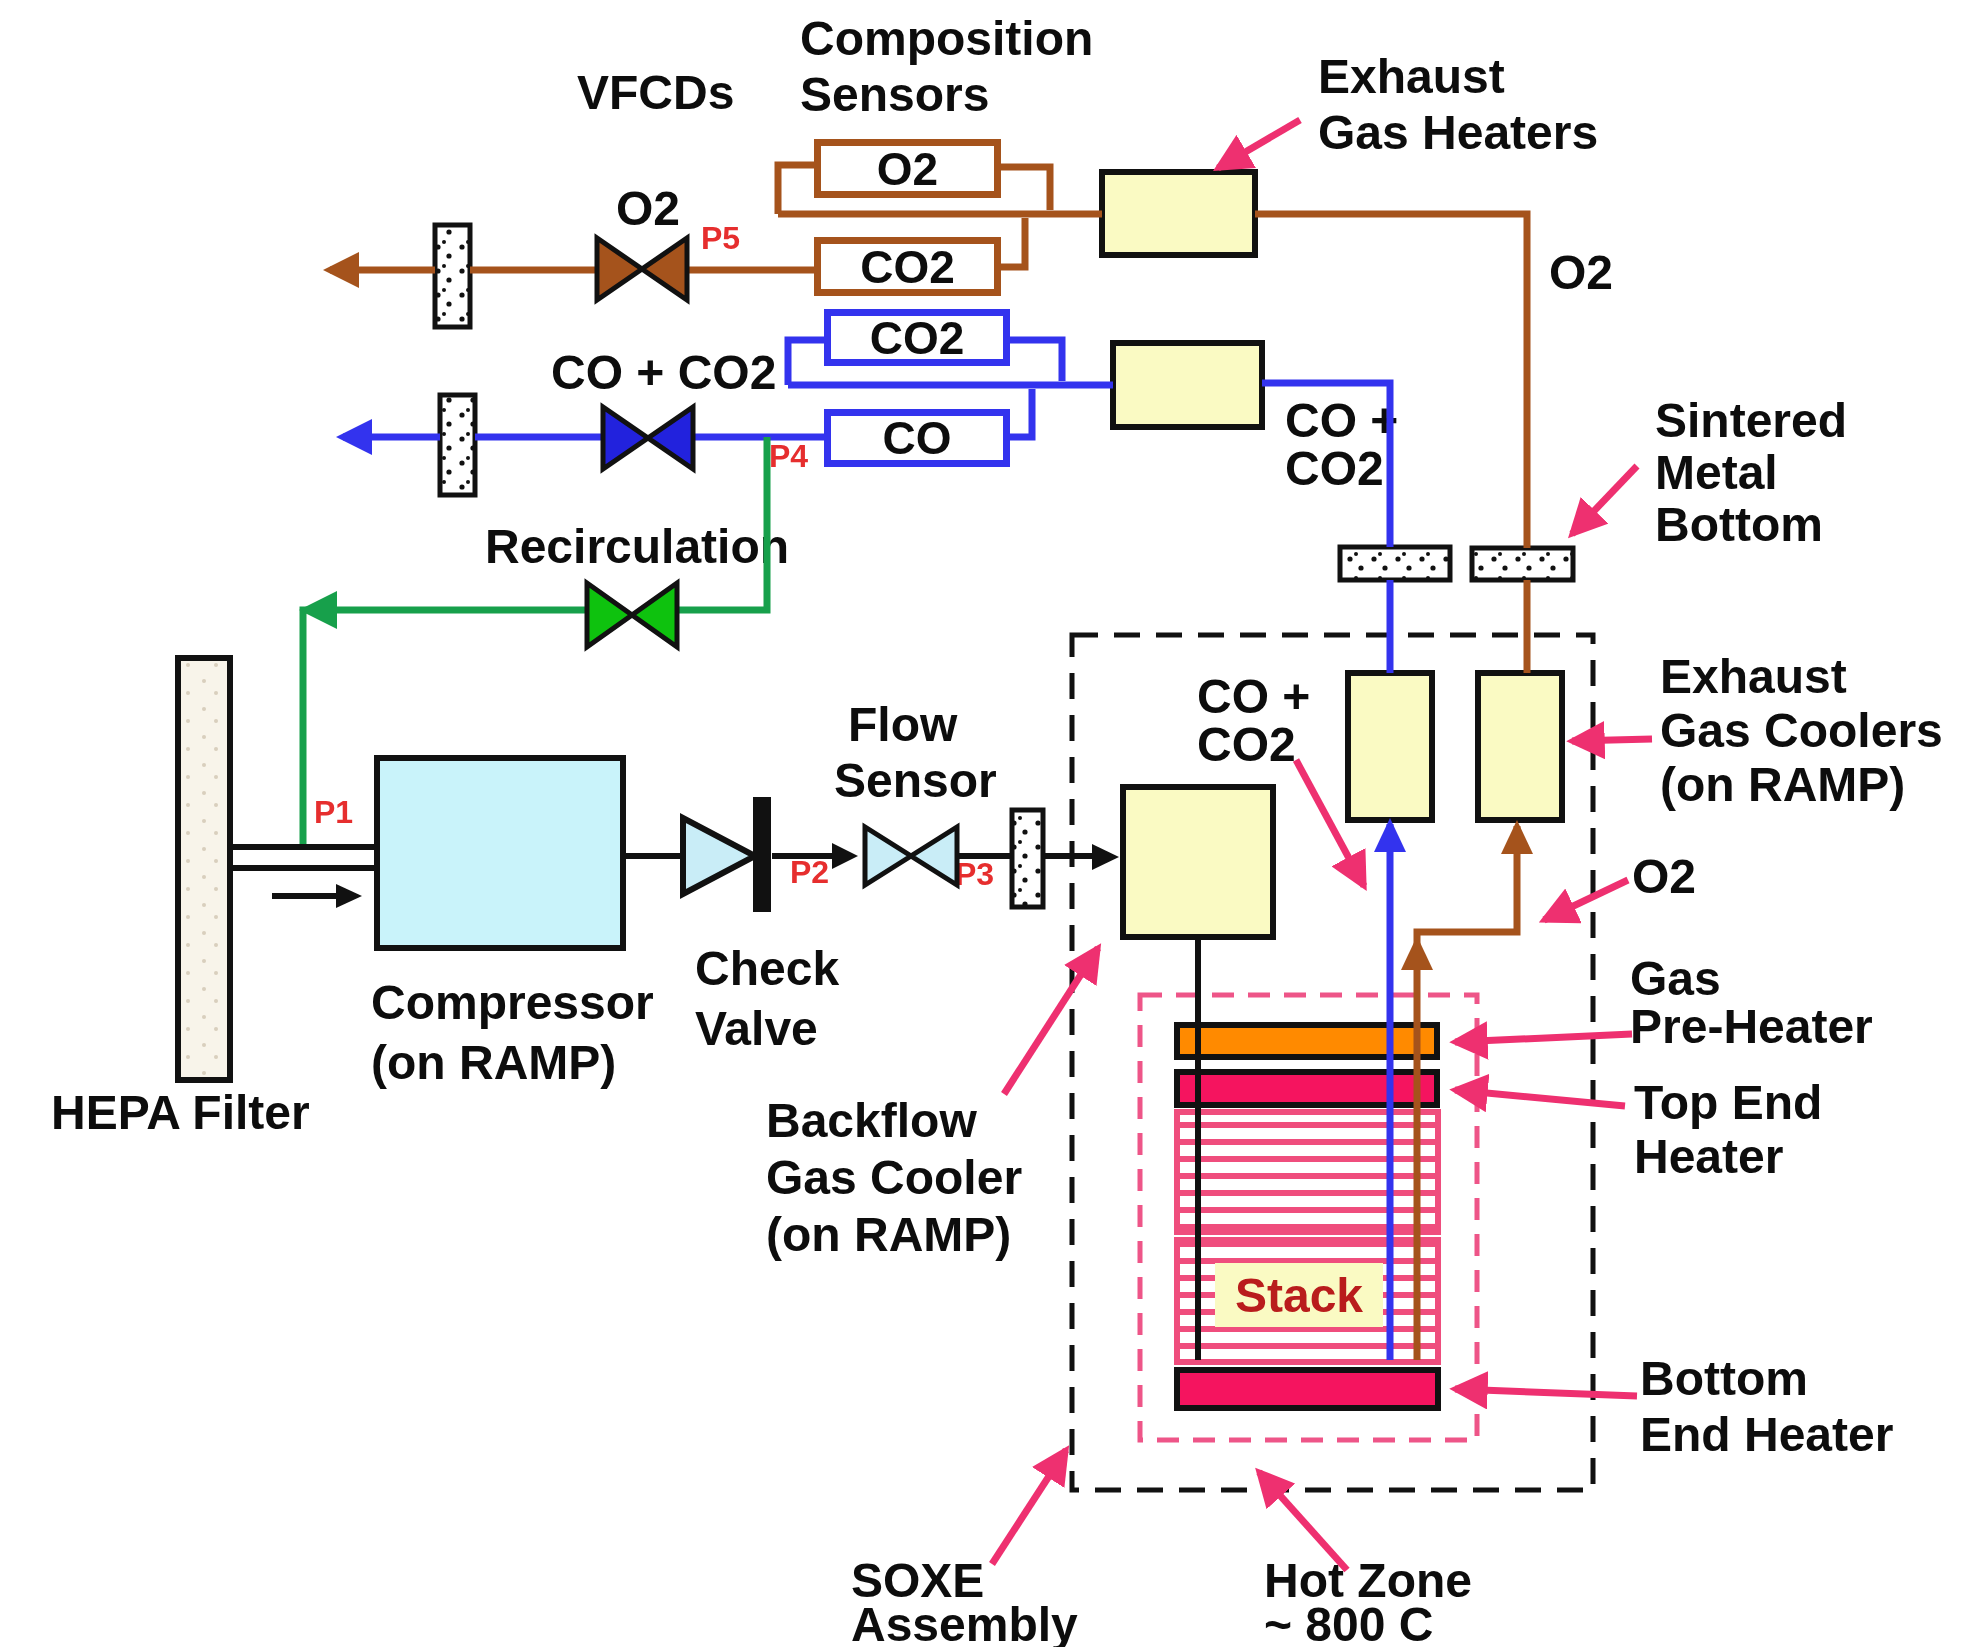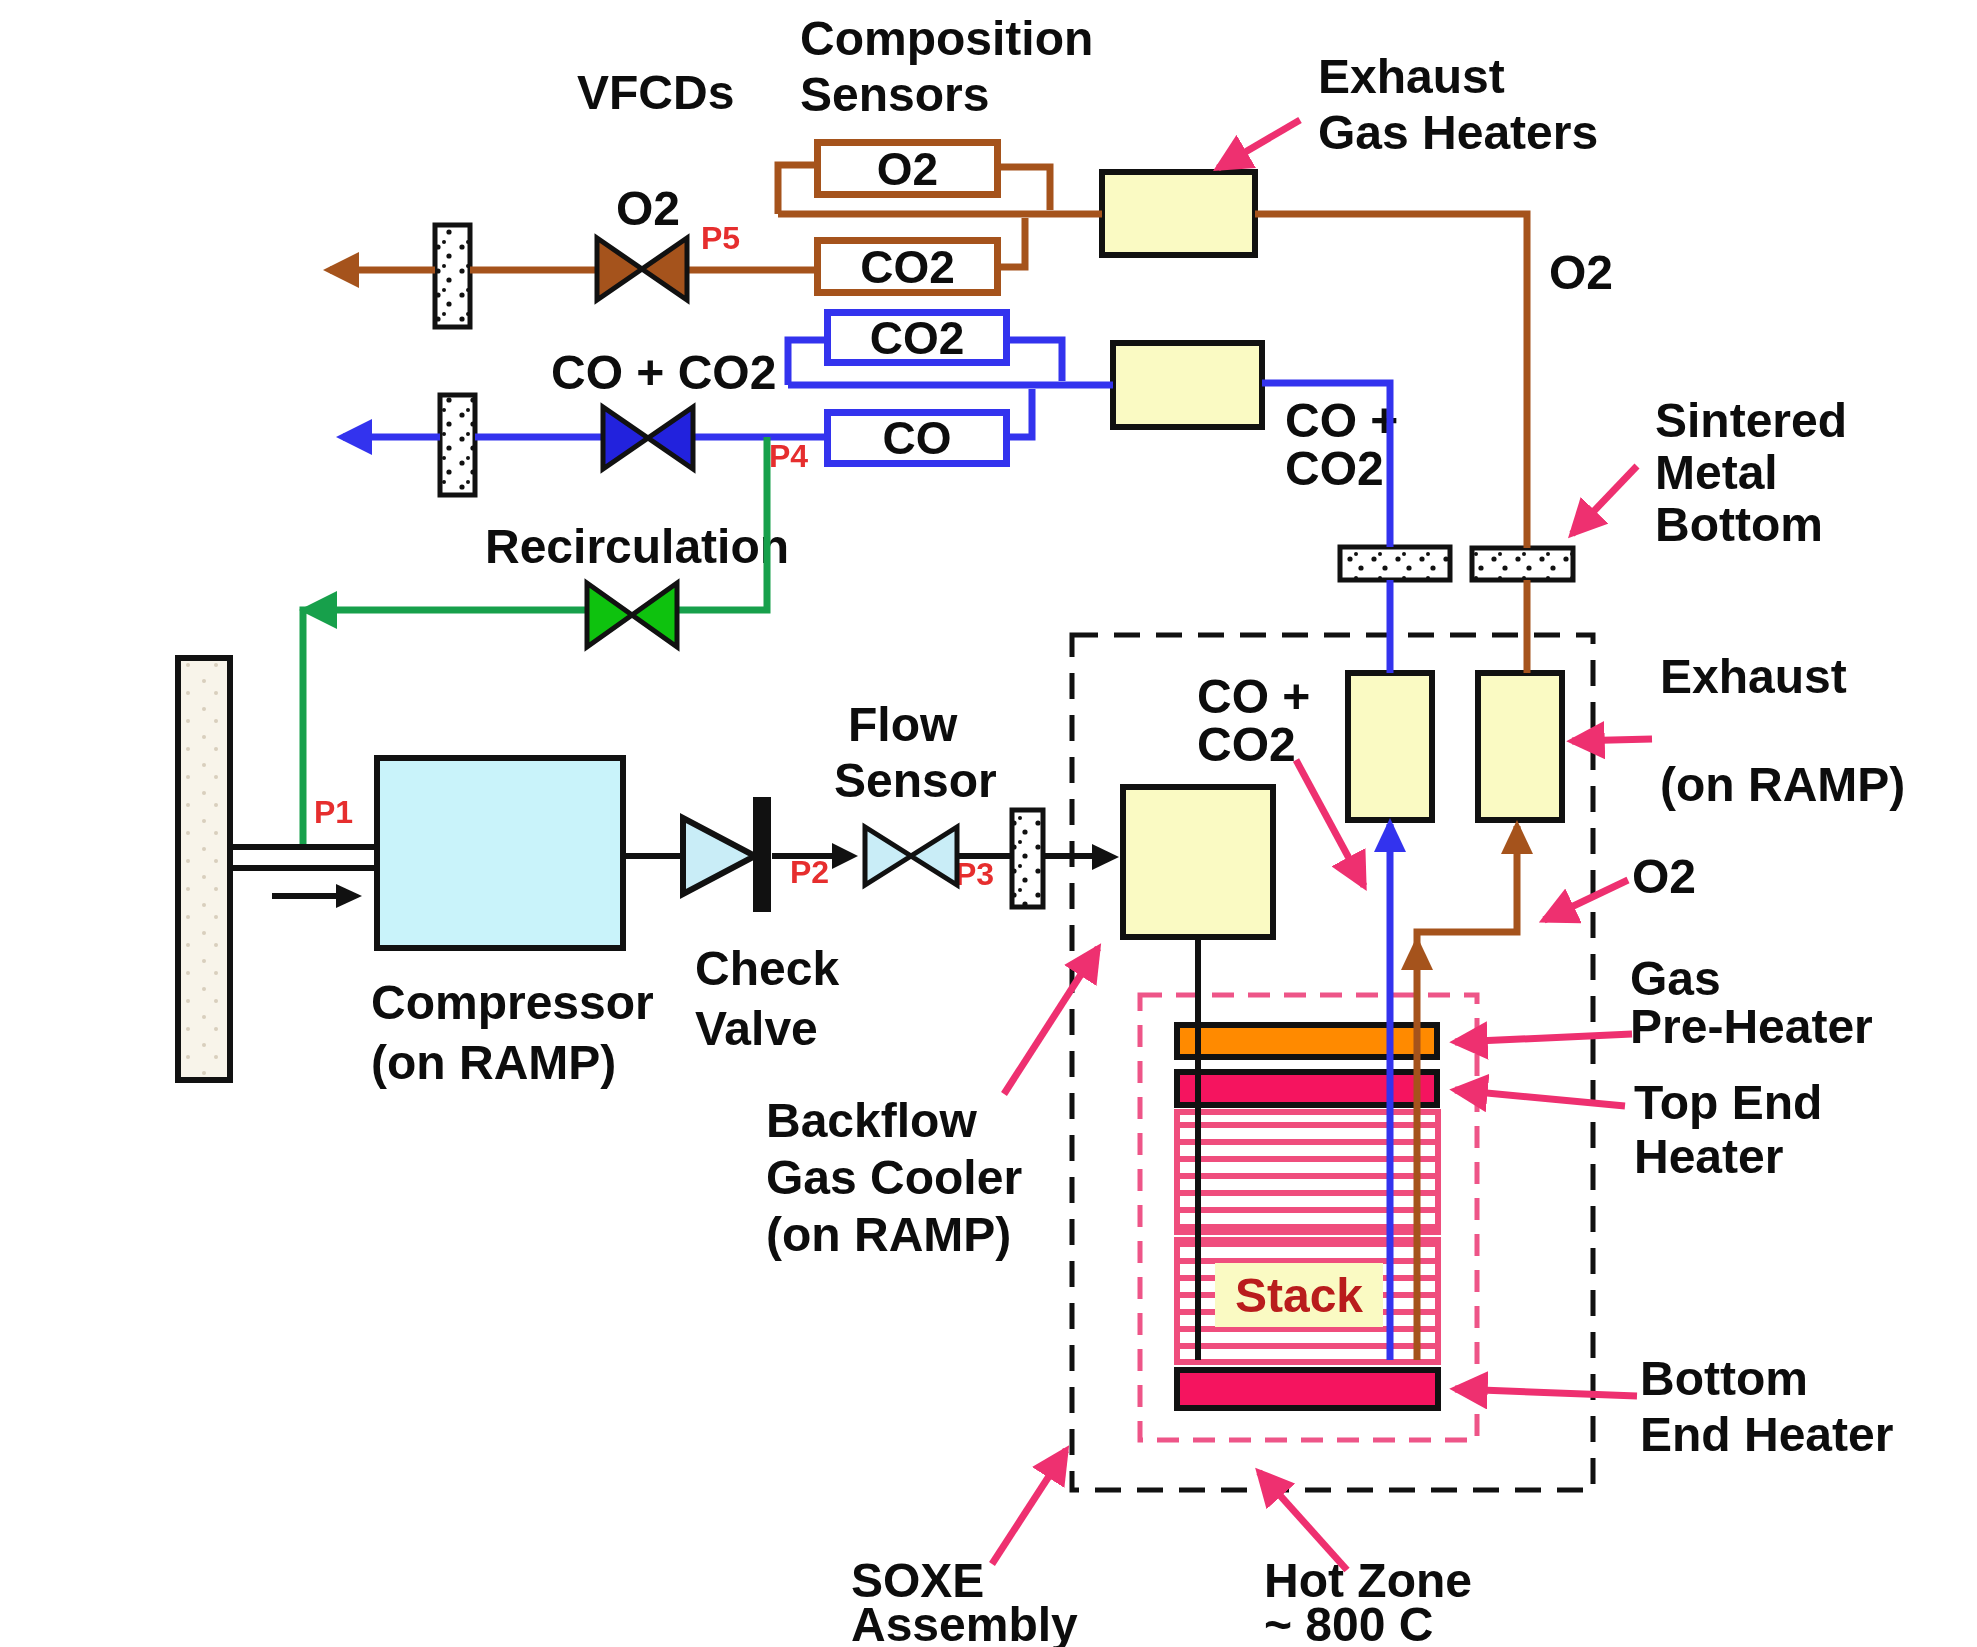--- a/index.html
+++ b/index.html
@@ -92,20 +92,21 @@
   <div class="lbl" style="left:616px;top:184px;">O2</div>
   <div class="red" style="left:701px;top:222px;">P5</div>
   <div class="lbl" style="left:551px;top:348px;">CO + CO2</div>
   <div class="red" style="left:769px;top:440px;">P4</div>
   <div class="lbl" style="left:485px;top:522px;">Recirculation</div>
   <div class="lbl" style="left:1549px;top:248px;">O2</div>
   <div class="lbl" style="left:1655px;top:396px;">Sintered</div>
   <div class="lbl" style="left:1655px;top:448px;">Metal</div>
   <div class="lbl" style="left:1655px;top:500px;">Bottom</div>
   <div class="lbl" style="left:1660px;top:652px;">Exhaust</div>
+  <div class="lbl" style="left:1660px;top:706px;">Gas Coolers</div>
   <div class="lbl" style="left:1660px;top:760px;">(on RAMP)</div>
   <div class="lbl" style="left:1632px;top:852px;">O2</div>
   <div class="lbl" style="left:1630px;top:954px;">Gas</div>
   <div class="lbl" style="left:1630px;top:1002px;">Pre-Heater</div>
   <div class="lbl" style="left:1634px;top:1078px;">Top End</div>
   <div class="lbl" style="left:1634px;top:1132px;">Heater</div>
   <div class="lbl" style="left:1640px;top:1354px;">Bottom</div>
   <div class="lbl" style="left:1640px;top:1410px;">End Heater</div>
   <div class="lbl" style="left:1285px;top:396px;">CO +</div>
   <div class="lbl" style="left:1285px;top:444px;">CO2</div>
@@ -113,20 +114,21 @@
   <div class="lbl" style="left:1197px;top:720px;">CO2</div>
   <div class="lbl" style="left:848px;top:700px;">Flow</div>
   <div class="lbl" style="left:834px;top:756px;">Sensor</div>
   <div class="lbl" style="left:695px;top:944px;">Check</div>
   <div class="lbl" style="left:695px;top:1004px;">Valve</div>
   <div class="red" style="left:314px;top:796px;">P1</div>
   <div class="red" style="left:790px;top:856px;">P2</div>
   <div class="red" style="left:955px;top:858px;">P3</div>
   <div class="lbl" style="left:371px;top:978px;">Compressor</div>
   <div class="lbl" style="left:371px;top:1038px;">(on RAMP)</div>
+  <div class="lbl" style="left:51px;top:1088px;">HEPA Filter</div>
   <div class="lbl" style="left:766px;top:1096px;">Backflow</div>
   <div class="lbl" style="left:766px;top:1153px;">Gas Cooler</div>
   <div class="lbl" style="left:766px;top:1210px;">(on RAMP)</div>
   <div class="lbl" style="left:851px;top:1556px;">SOXE</div>
   <div class="lbl" style="left:851px;top:1600px;">Assembly</div>
   <div class="lbl" style="left:1264px;top:1556px;">Hot Zone</div>
   <div class="lbl" style="left:1264px;top:1600px;">~ 800 C</div>
 
   <svg width="1977" height="1647" viewBox="0 0 1977 1647">
     <defs>

